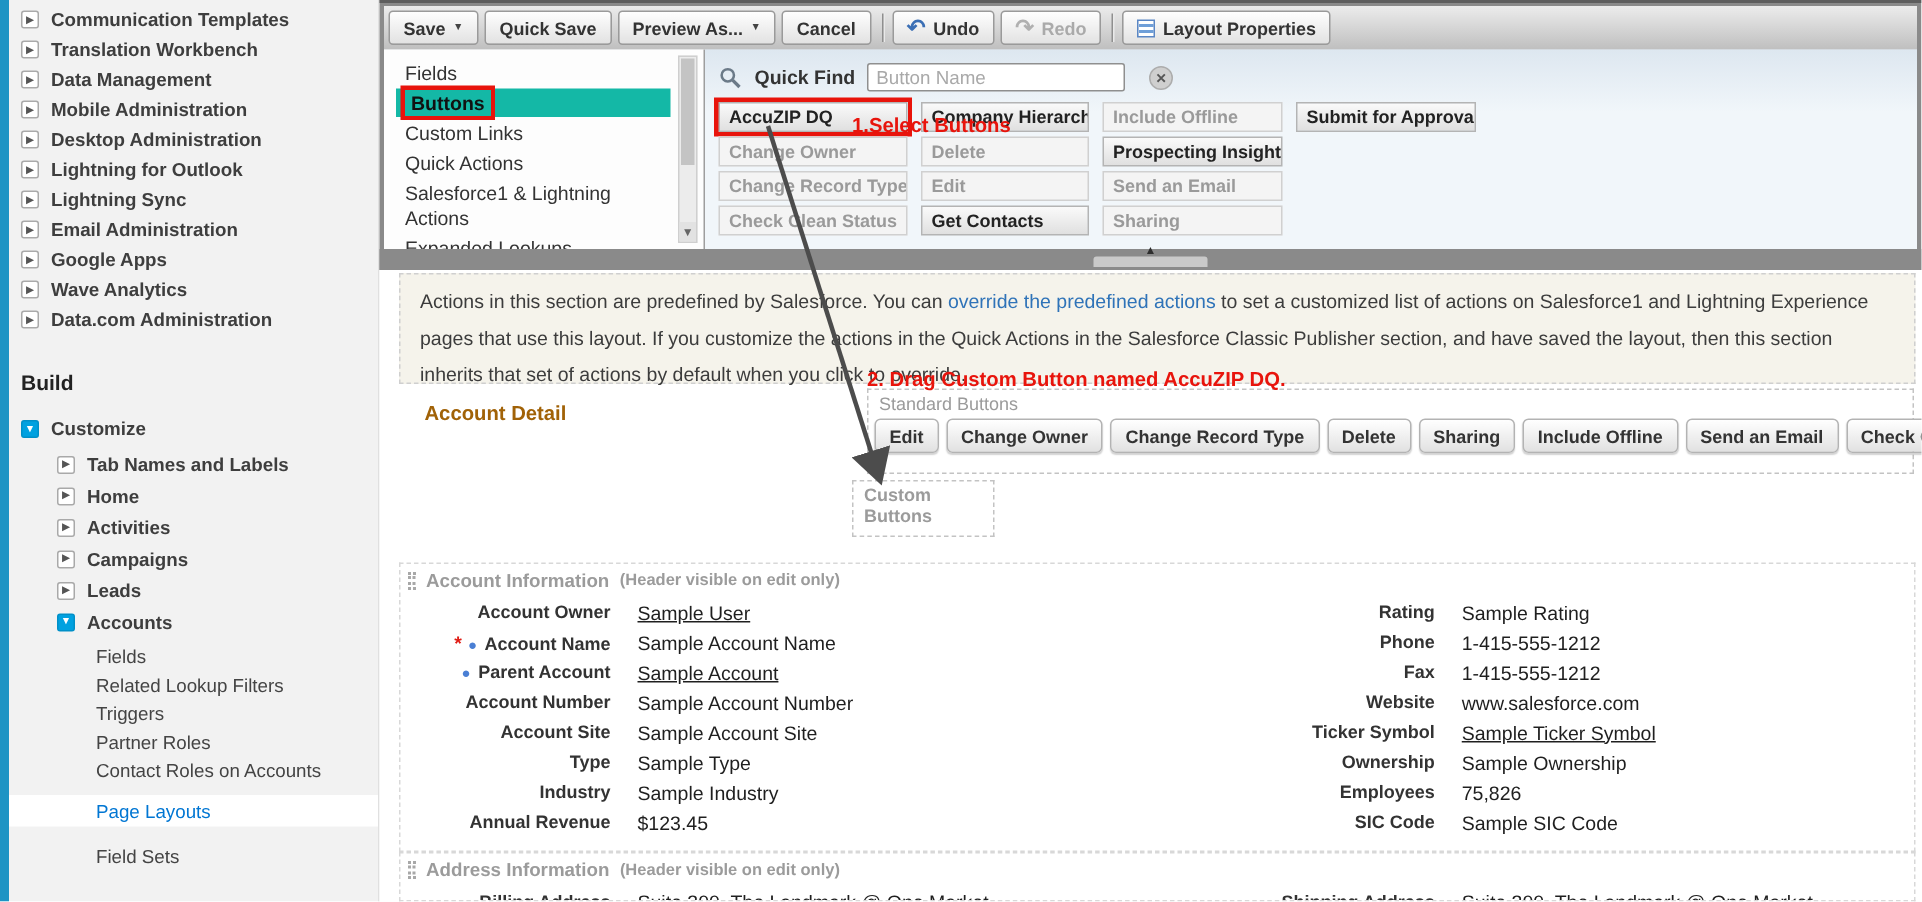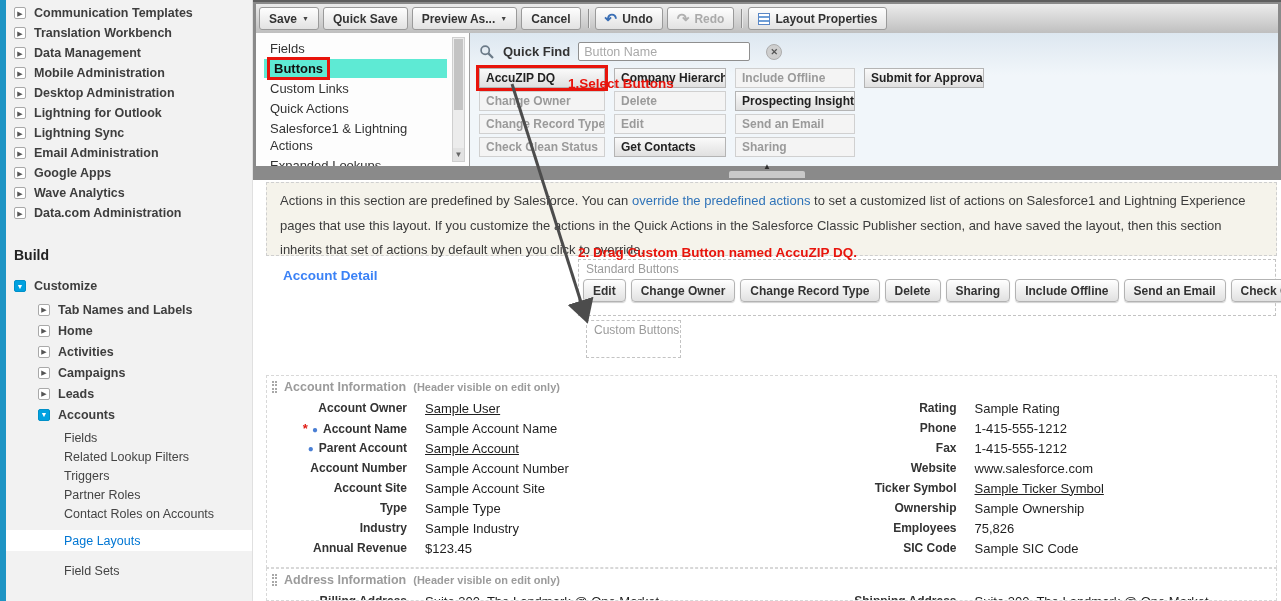--- a/index.html
+++ b/index.html
@@ -42,21 +42,21 @@
   .tbtn .undo-glyph { color:#3b6fb5; font-size:15px; font-weight:bold; line-height:1; }
   .tbtn .redo-glyph { color:#b0b0b0; font-size:15px; font-weight:bold; line-height:1; }
   .sep { width:1px; height:19px; background:#8f8f8f; margin:0 6px 0 3px; box-shadow:1px 0 0 #e9e9e9; }
   .lp-icon { width:12px; height:12px; border:1px solid #5b87c5; background:
       linear-gradient(#fff,#fff) padding-box,#fff;
       background-image:repeating-linear-gradient(#fff 0 2px,#6f9fd8 2px 4px); }
 
   .palette-body { position:absolute; left:3px; right:3px; top:31px; bottom:14px; display:flex; background:#f1f6fa; }
   .cats { position:relative; width:214px; background:#fdfdfd; border-right:1px solid #9e9e9e; padding:6px 22px 0 8px; }
   .cat { font-size:13px; color:#333; padding:1px 6px; margin-bottom:1px; cursor:pointer; white-space:normal; line-height:17px; }
-  .cat.selected { background:#5eead4; font-weight:bold; color:#111; }
+  .cat.selected { background:#14b8a6; font-weight:bold; color:#111; }
   .redbox { box-shadow:0 0 0 3px #e8140c; }
   .cat .redbox { display:inline-block; padding:0 4px; }
   .scrollbar { position:absolute; right:4px; top:4px; bottom:4px; width:13px; background:#ececec; border:1px solid #cfcfcf; }
   .scroll-thumb { position:absolute; left:1px; right:1px; top:1px; height:58%; background:#c4c4c4; }
   .scroll-down { position:absolute; left:0; right:0; bottom:0; height:13px; display:flex; align-items:center; justify-content:center;
                  color:#666; font-size:8px; background:#e2e2e2; cursor:pointer; }
 
   .pal-right { flex:1; background:linear-gradient(#dde7f0, #f1f6fa 42px); }
   .qf { display:flex; align-items:center; gap:8px; padding:9px 0 7px 9px; }
   .qf-label { font-size:13px; font-weight:bold; color:#333; }
@@ -80,26 +80,26 @@
   
   .ann { position:absolute; color:#e8140c; font-weight:bold; font-size:13.5px; white-space:nowrap; z-index:6; }
   .ann1 { left:315px; top:48px;margin-top:28px; }
   .ann2 { left:325px; top:245px; }
 
   
   .notice { position:absolute; left:13px; top:182px; width:1011px; height:74px; background:#f5f3eb;
             border:1px dashed #cfcfcf; padding:6px 13px; font-size:13px; color:#3c3c3c; line-height:24.5px; }
   .notice a { color:#2f73b8; text-decoration:none; cursor:pointer; }
 
-  .detail-title { position:absolute; left:30px; top:268px; font-size:13.5px; font-weight:bold; color:#3b82f6; }
+  .detail-title { position:absolute; left:30px; top:268px; font-size:13.5px; font-weight:bold; color:#a16207; }
 
   .fieldset { position:absolute; border:1px dashed #c3c3c3; }
   .fieldset .flegend { font-size:12px; color:#9b9b9b; padding:2px 0 0 7px; }
   .std-box { left:325px; top:259px; width:698px; height:57px; }
-  .cus-box { left:333px; top:320px; width:95px; height:38px; }
+  .cus-box { left:315px; top:320px; width:95px; height:38px;font-weight:bold; }
   .sbrow { display:flex; gap:5px; padding:3px 0 0 4px; }
   .sbtn { height:23px; display:inline-flex; align-items:center; padding:0 9px; border:1px solid #b3b3b3; border-radius:4px;
           background:linear-gradient(#ffffff,#e1e1e1); box-shadow:0 1px 1px rgba(0,0,0,.18);
           font-size:12px; font-weight:bold; color:#333; cursor:grab; white-space:nowrap; }
 
   
   .section { position:absolute; left:13px; width:1011px; background:#fff; border:1px dashed #d8d8d8; }
   .sec-account { top:375px; height:193px; }
   .sec-address { top:568px; height:33px; overflow:hidden; }
   .sec-head { display:flex; align-items:center; gap:7px; padding:4px 0 2px 5px; cursor:pointer; }

